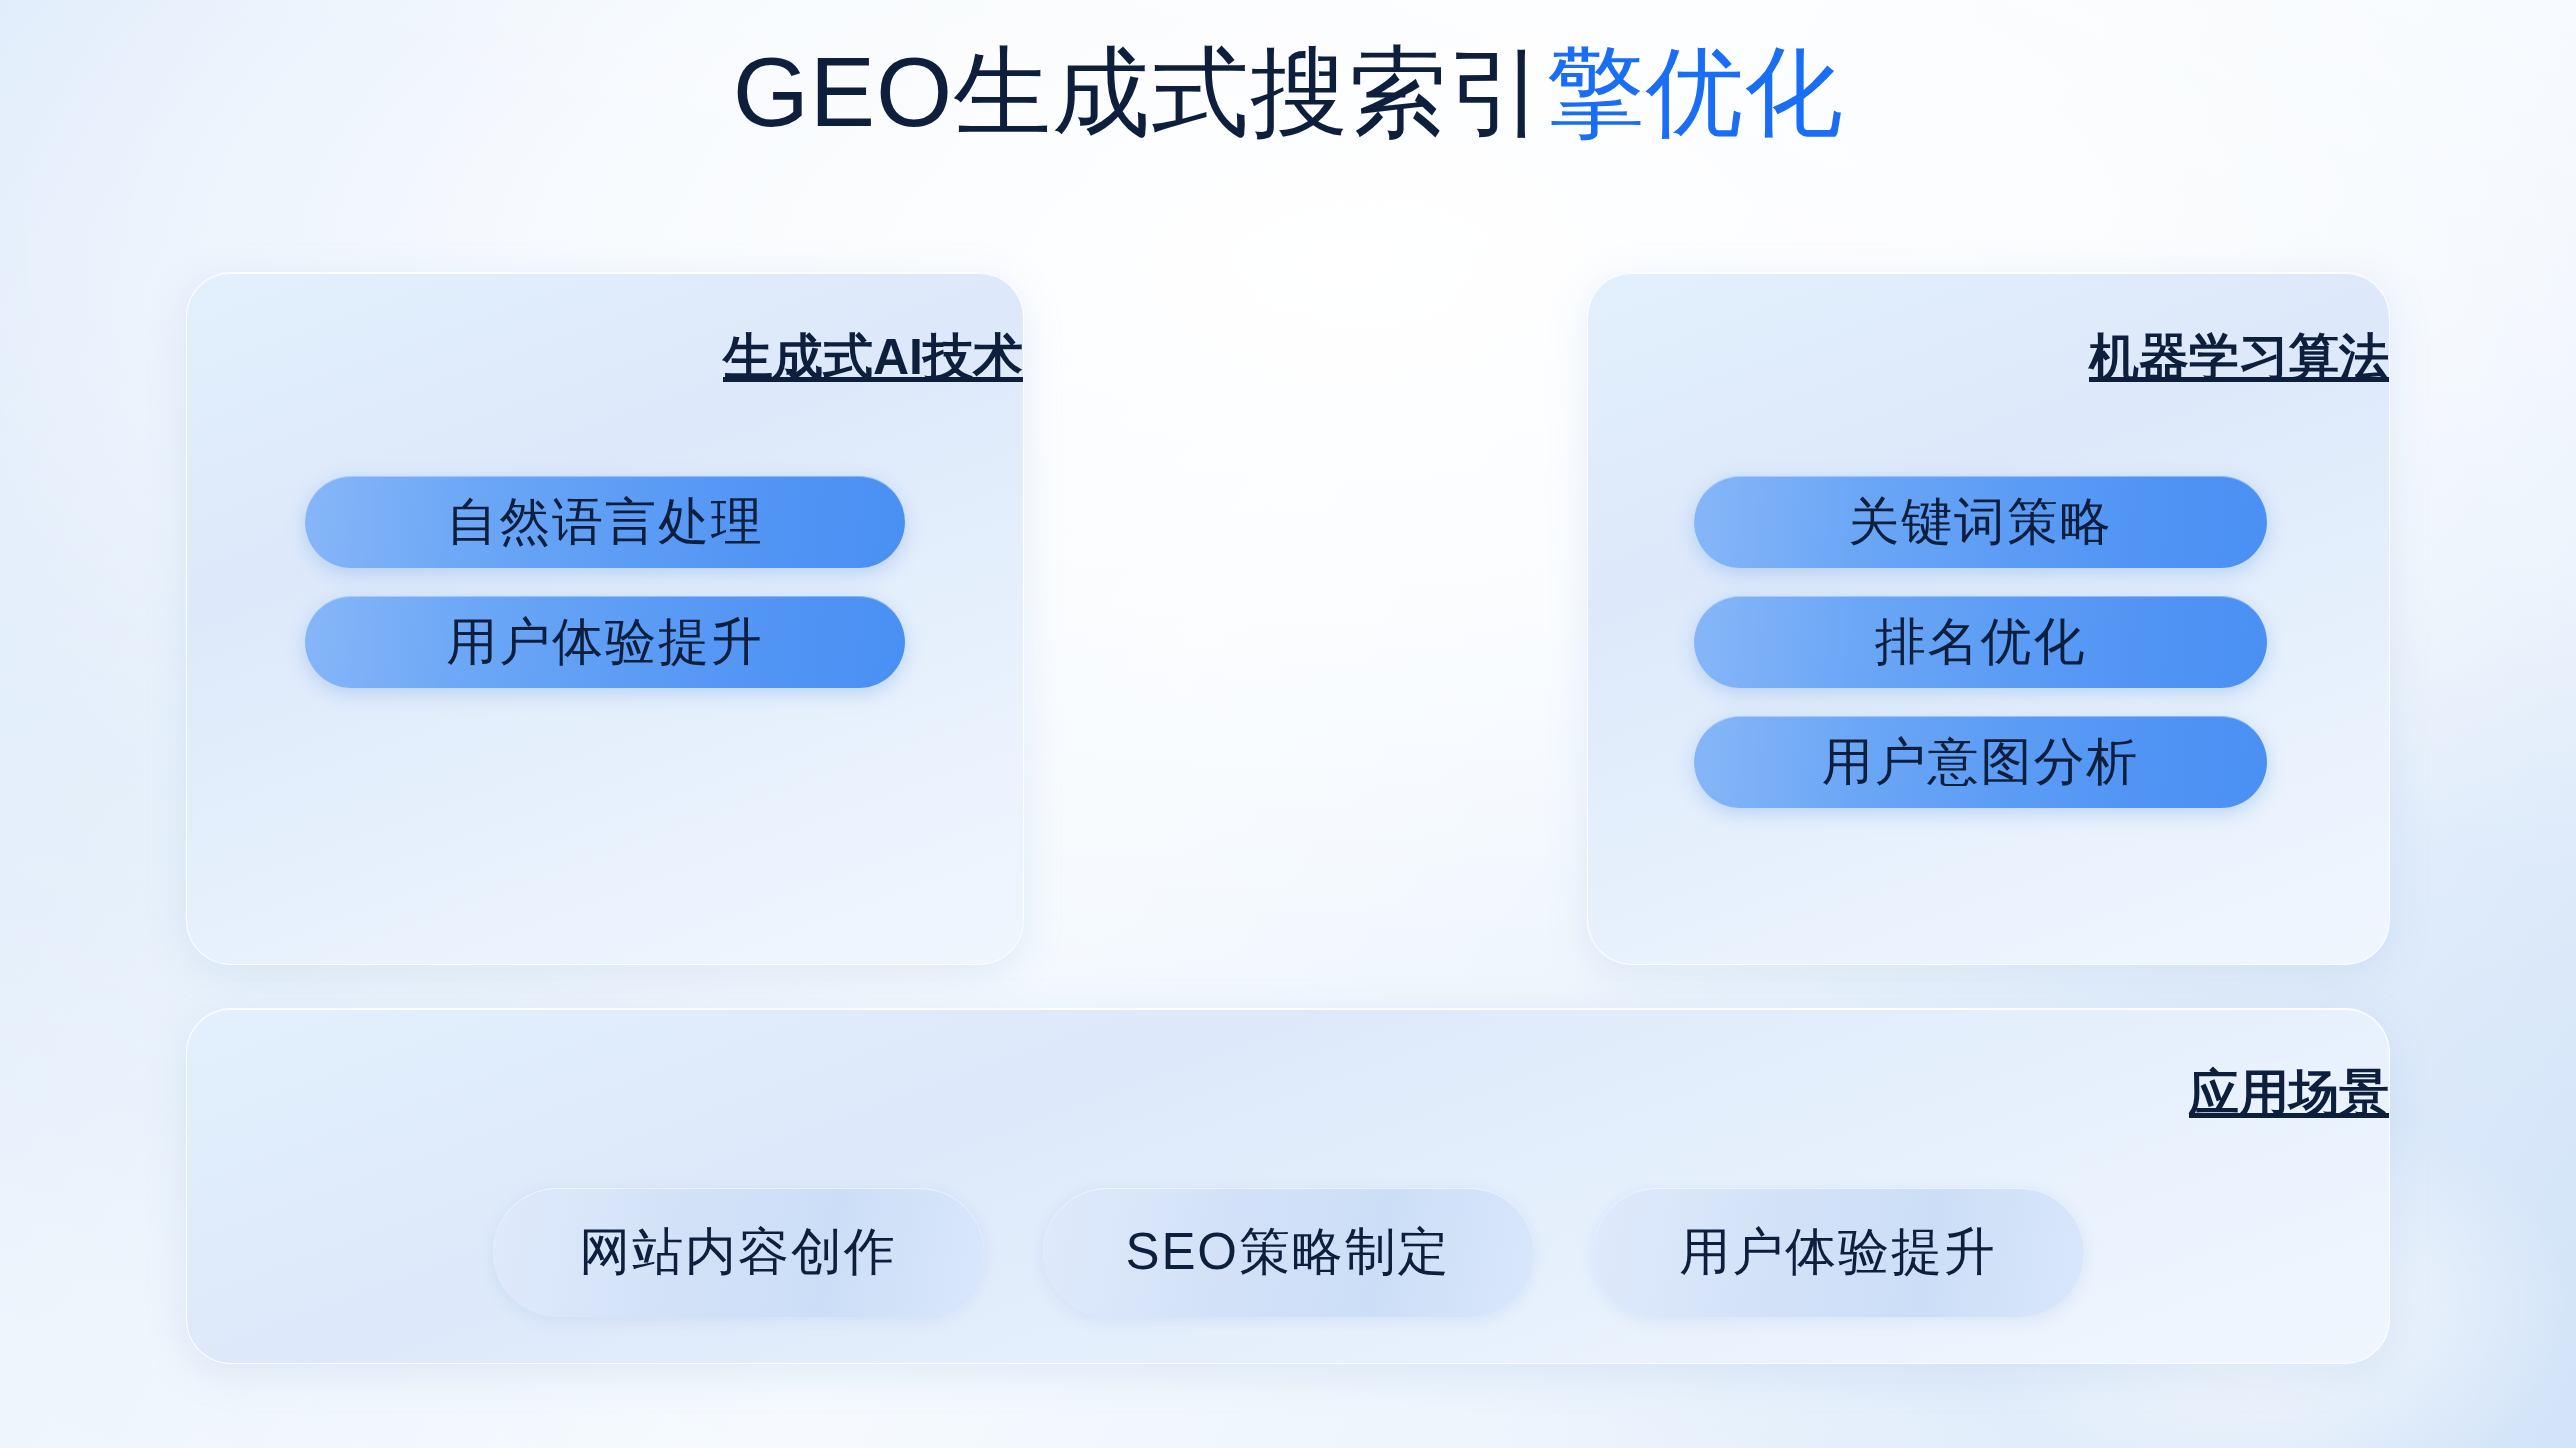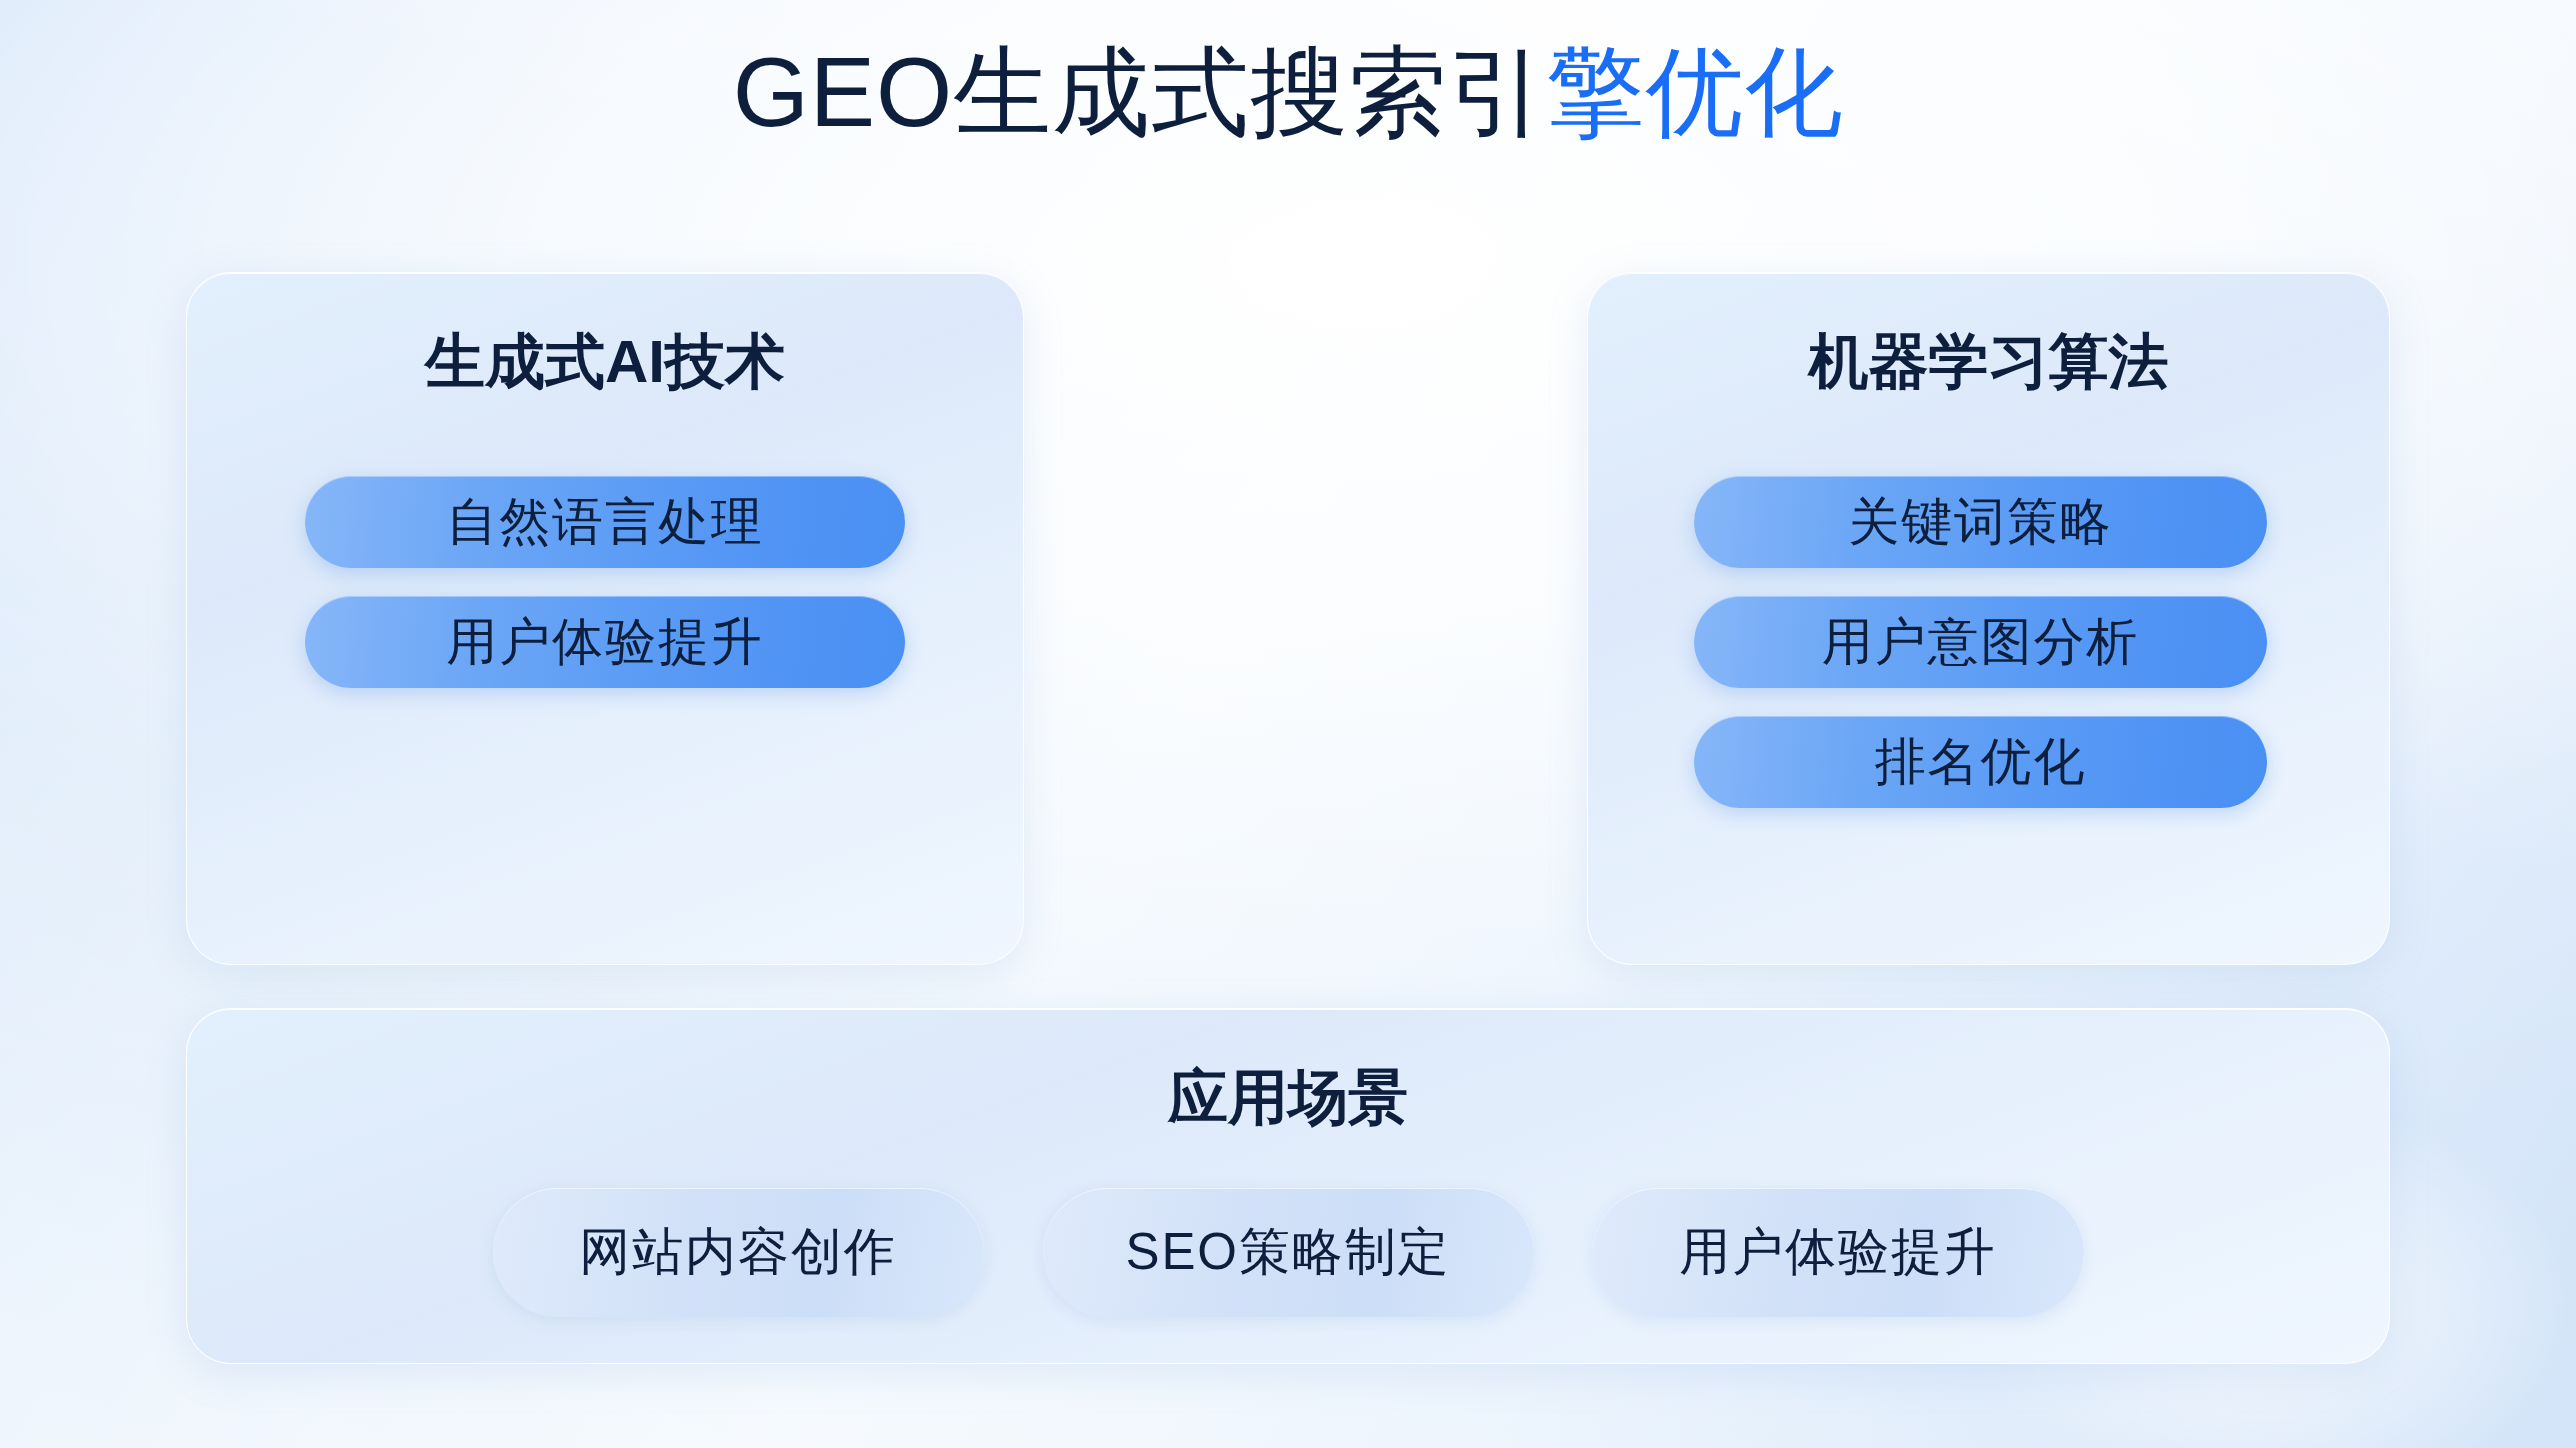--- a/index.html
+++ b/index.html
@@ -69,26 +69,27 @@
     z-index: 2;
   }
   #card-left  { left: 186px;  top: 272px;  width: 838px;  height: 693px; }
   #card-right { left: 1587px; top: 272px;  width: 803px;  height: 693px; }
   #card-bottom{ left: 186px;  top: 1008px; width: 2204px; height: 356px; }
 
   .card-title {
     position: absolute;
     left: 0;
     width: 100%;
-    text-align: center;
-    font-size: 60px;
+    text-align: right;
+    font-size: 50px;
     font-weight: 700;
     color: #0d1f3c;
     line-height: 1;
     white-space: nowrap;
+    text-decoration: underline;
   }
   #card-left  .card-title,
   #card-right .card-title { top: 59px; }
   #card-bottom .card-title { top: 59px; }
 
   
   .pill-stack {
     position: absolute;
     left: 118px;
     right: 118px;
@@ -193,24 +194,24 @@
   </div>
 
 
   <div class="card" id="card-right">
     <div class="card-title">机器学习算法</div>
     <div class="pill-stack">
       <div class="pill">
         <span>关键词策略</span>
       </div>
       <div class="pill">
+        <span>排名优化</span>
+      </div>
+      <div class="pill">
         <span>用户意图分析</span>
-      </div>
-      <div class="pill">
-        <span>排名优化</span>
       </div>
     </div>
   </div>
 
   <div class="card" id="card-bottom">
     <div class="card-title">应用场景</div>
     <div class="pill-row">
       <div class="pill-soft">
         <span>网站内容创作</span>
       </div>

